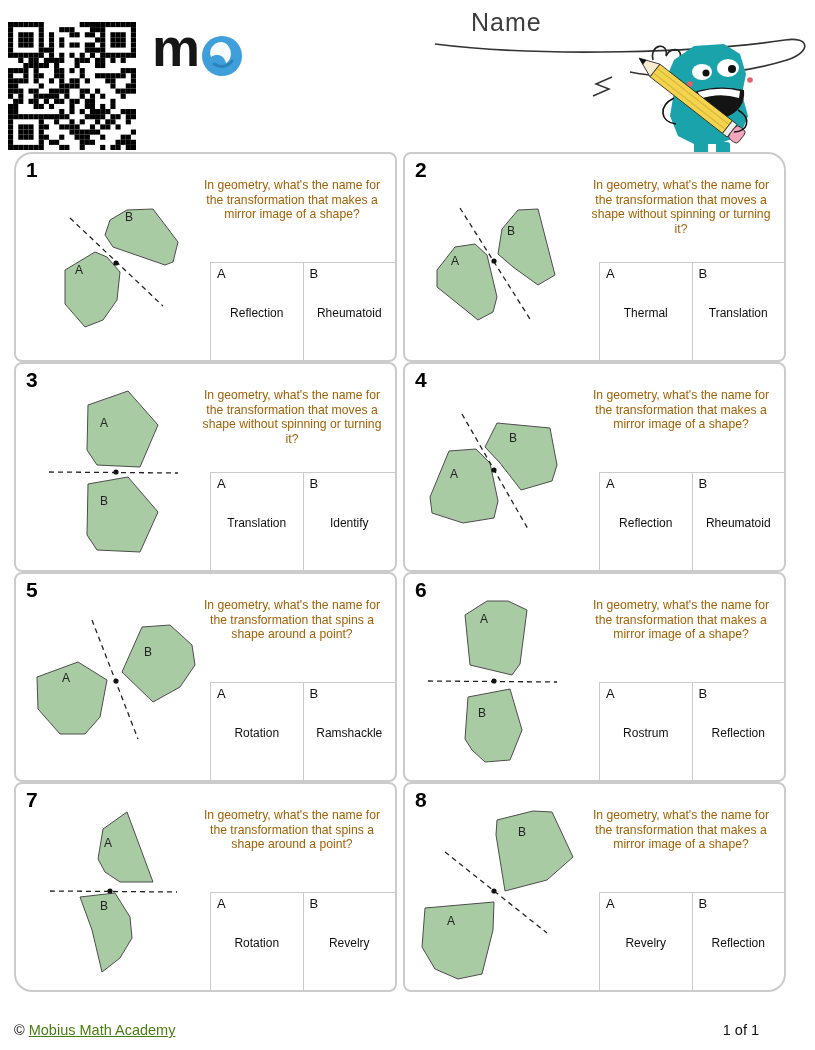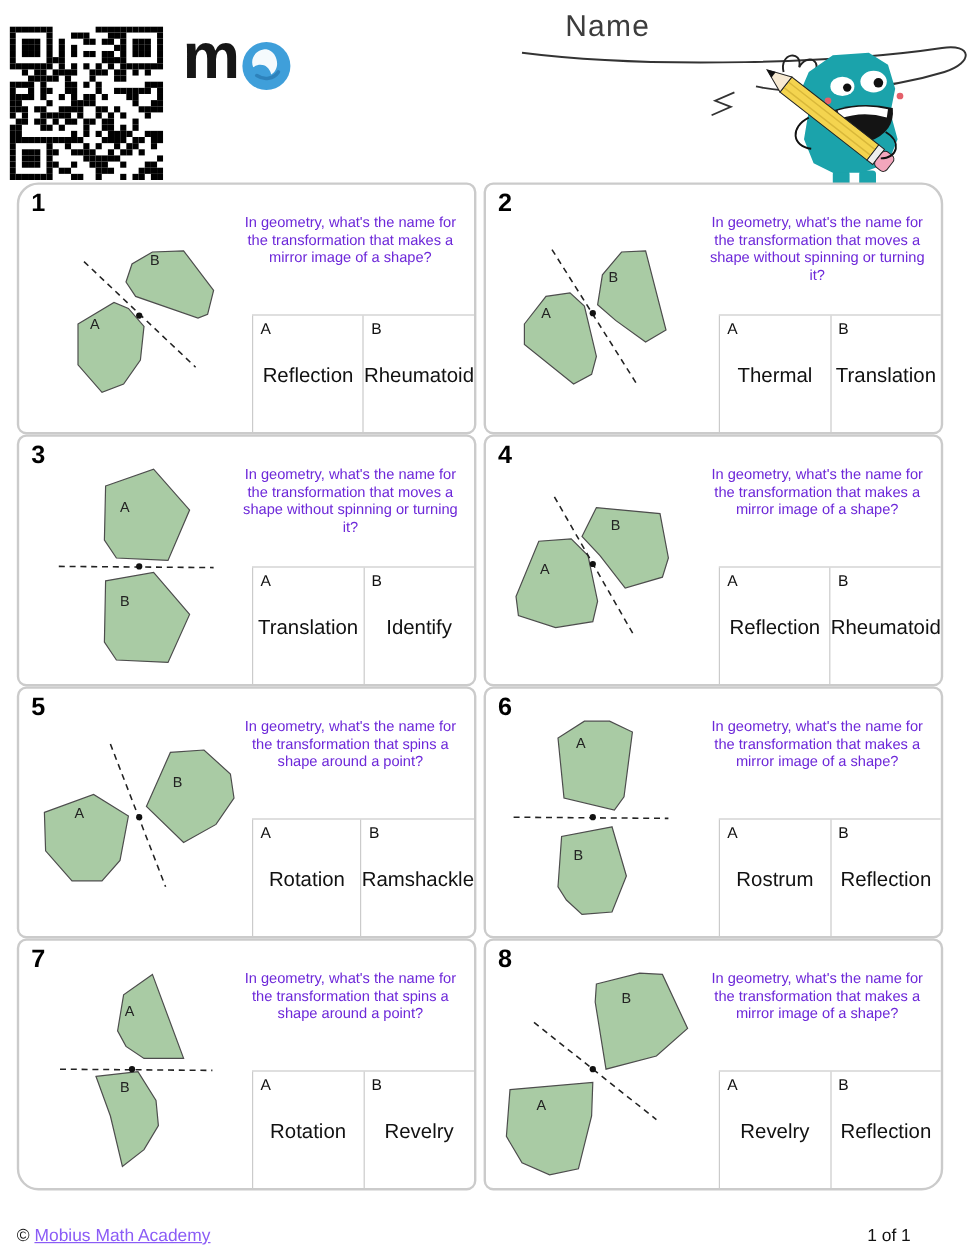--- a/index.html
+++ b/index.html
@@ -14,31 +14,31 @@
          line-height:26px;color:#000;}
   .name-label{position:absolute;left:471px;top:8px;font-size:25px;color:#3d3d3d;letter-spacing:1px;}
   .squiggle{position:absolute;left:415px;top:0;width:400px;height:160px;}
   .mascot{position:absolute;left:598px;top:30px;width:190px;height:128px;}
   
   .card{position:absolute;width:383px;height:210px;border:2px solid #cbcbcb;border-radius:8px;
         box-sizing:border-box;background:#fff;overflow:hidden;}
   .num{position:absolute;left:10px;top:4px;font-size:21px;font-weight:bold;color:#000;}
   .figure{position:absolute;left:4px;top:26px;width:196px;height:178px;}
   .question{position:absolute;left:182px;top:24px;width:188px;text-align:center;
-            font-size:12.2px;line-height:14.6px;color:#6d28d9;}
+            font-size:12.2px;line-height:14.6px;color:#a16207;}
   .answers{position:absolute;left:194px;right:0;top:108px;bottom:0;display:flex;
            border-top:1.5px solid #cbcbcb;}
   .ans{flex:1;position:relative;border-left:1.5px solid #cbcbcb;display:flex;
        align-items:center;justify-content:center;}
   .ans-letter{position:absolute;left:6px;top:3px;font-size:13px;color:#111;}
-  .ans-text{font-size:17px;color:#111;padding-top:2px;}
+  .ans-text{font-size:12px;color:#111;padding-top:2px;}
   
   .footer{position:absolute;left:0;right:0;top:1022px;height:22px;font-size:14.5px;}
   .f-left{position:absolute;left:14px;top:0;}
-  .f-link{color:#8b5cf6;text-decoration:underline;cursor:pointer;}
+  .f-link{color:#4d7c0f;text-decoration:underline;cursor:pointer;}
   .f-center{position:absolute;left:0;right:0;top:0;text-align:center;}
   .f-right{position:absolute;right:56px;top:0;margin-left:44px;}
 </style>
 </head>
 <body>
 
 <div class="page">
 
   <svg id="qr" class="qr" viewBox="0 0 125 125">
       <rect x="0" y="0" width="5" height="5" fill="#000"></rect>

